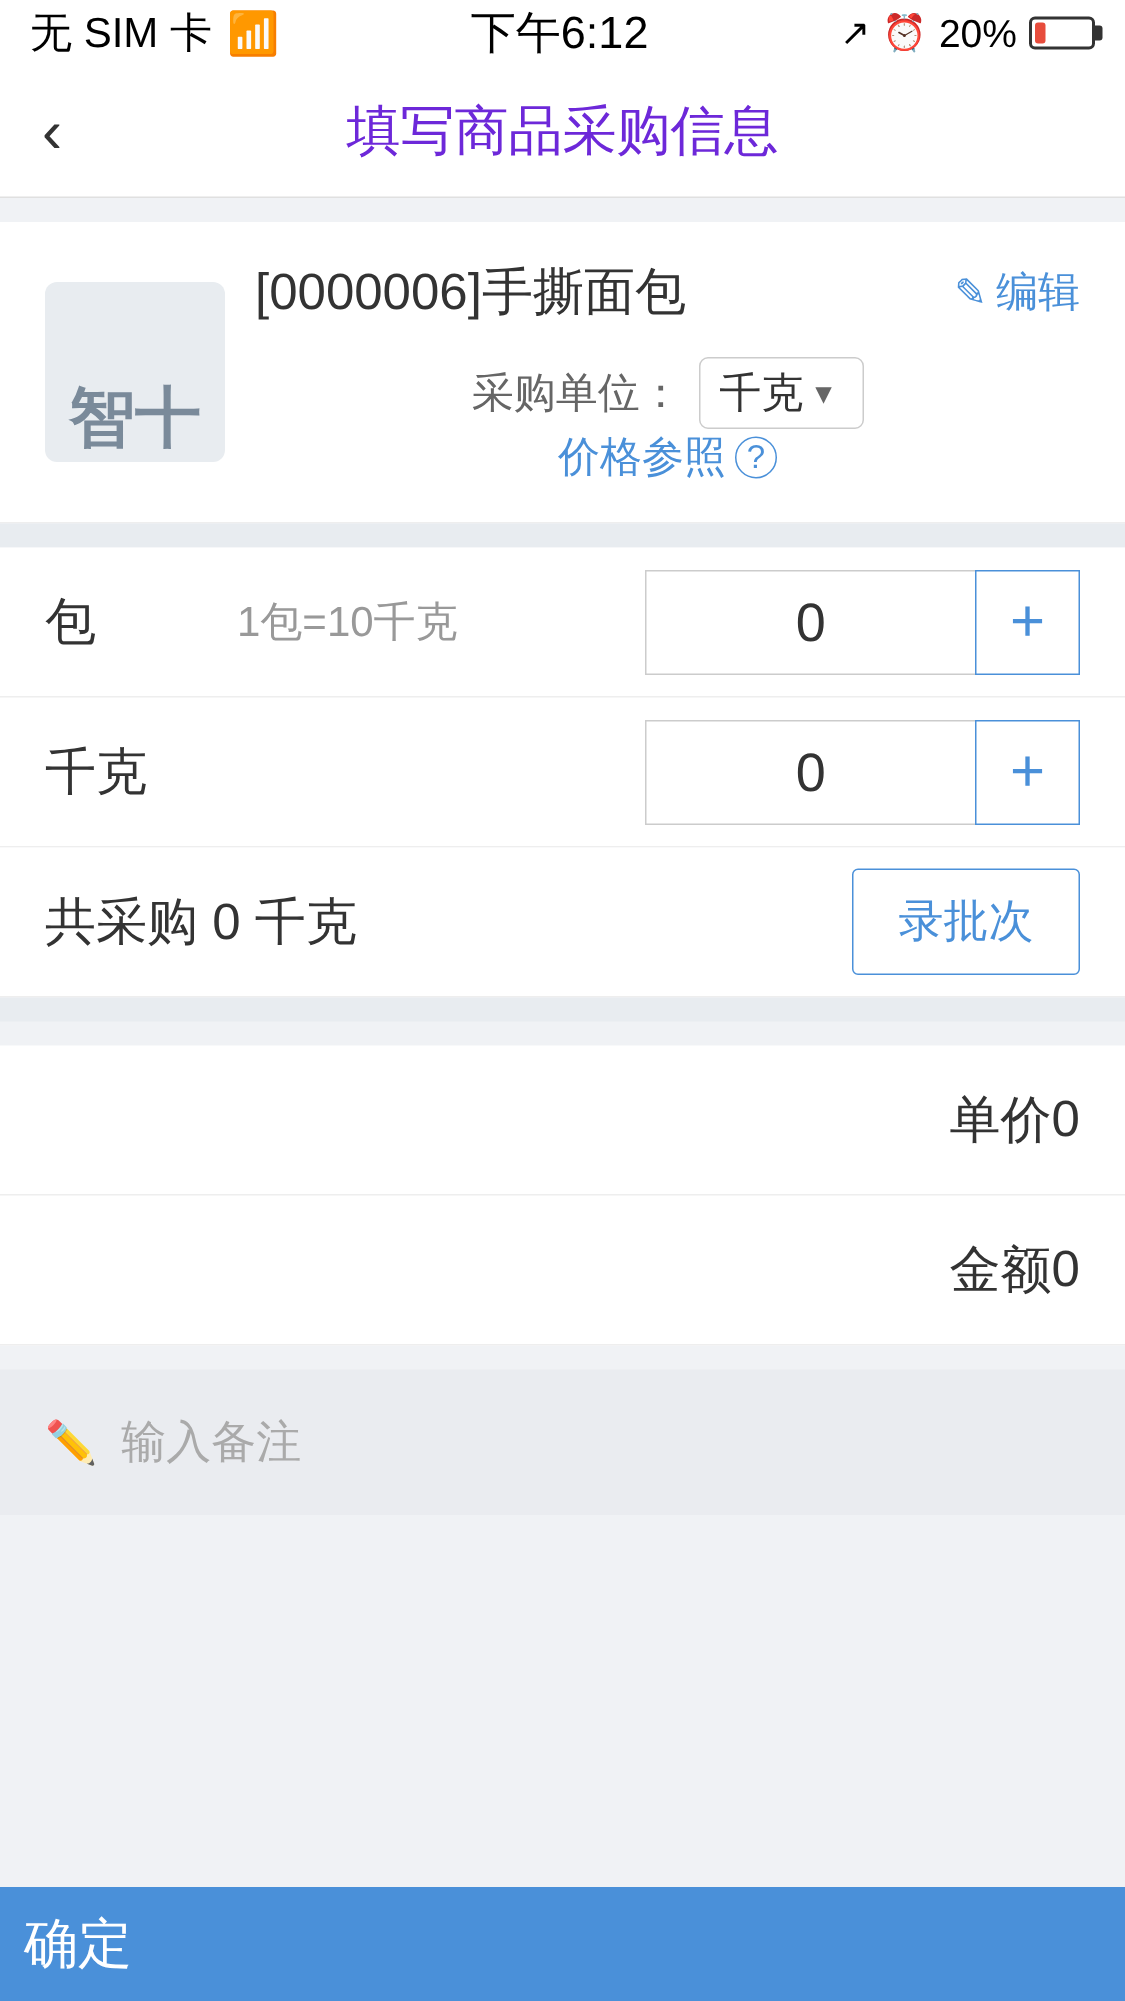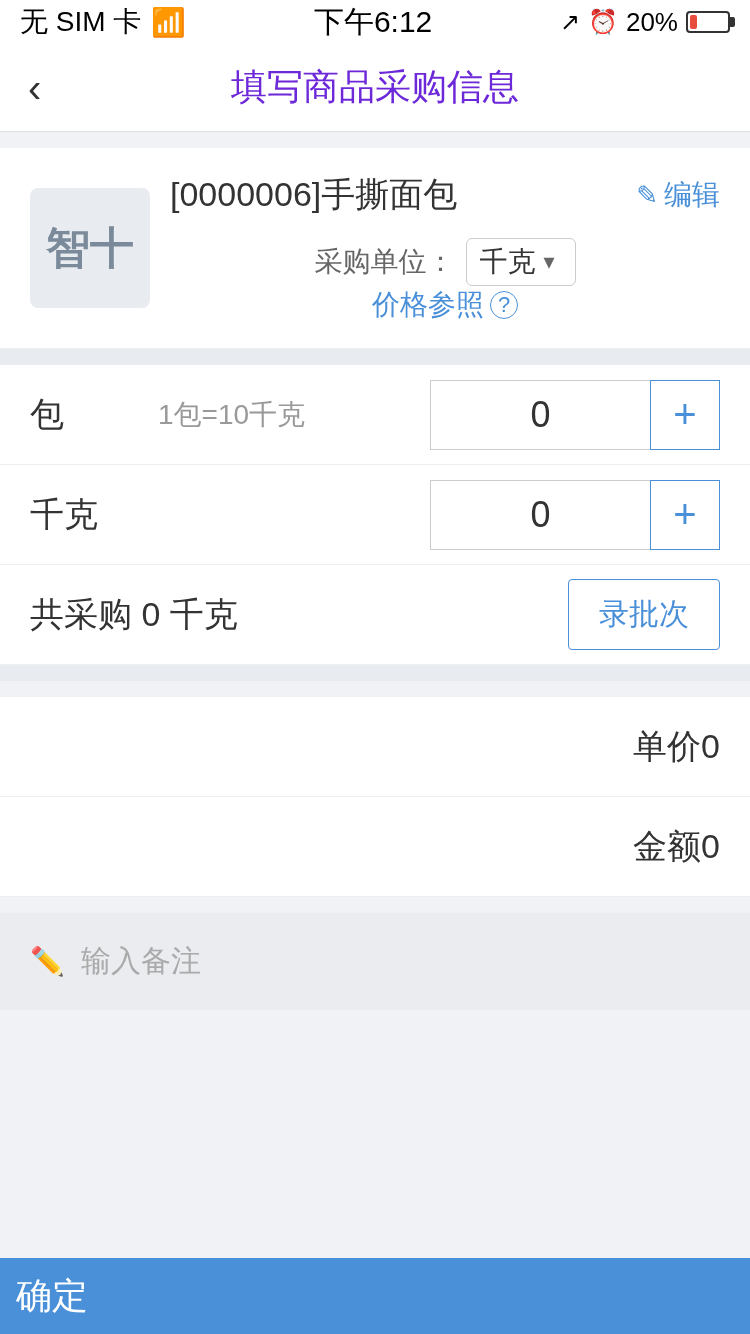--- a/index.html
+++ b/index.html
@@ -103,21 +103,21 @@
       align-items: center;
       gap: 20px;
       border-bottom: 1px solid #eee;
     }
     .product-image {
       width: 120px;
       height: 120px;
       background: #e8ecf0;
       border-radius: 8px;
       display: flex;
-      align-items: center;
+      align-items: flex-end;
       justify-content: center;
       flex-shrink: 0;
     }
     .product-image-text {
       font-size: 44px;
       color: #7a8a9a;
       font-weight: bold;
     }
     .product-info {
       flex: 1;

